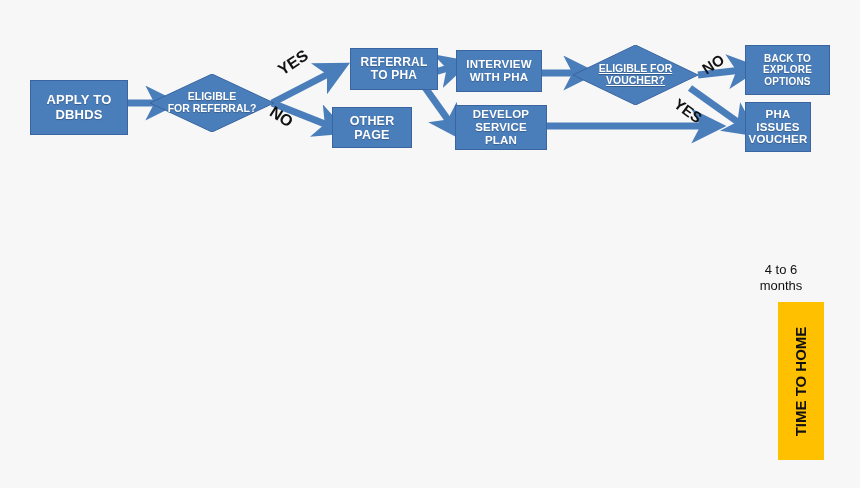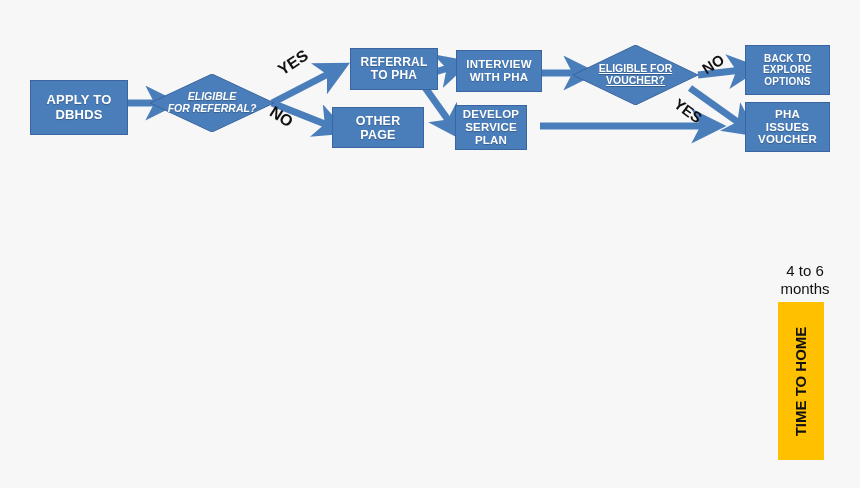--- a/index.html
+++ b/index.html
@@ -138,75 +138,75 @@
   </svg>
 
   <div class="node process" style="left:30px; top:80px; width:98px; height:55px; font-size:13px;">
     <span>APPLY TO<br>DBHDS</span>
   </div>
 
   <div class="diamond-wrap" style="left:150px; top:74px; width:124px; height:58px;">
     <svg class="diamond-shape" viewBox="0 0 124 58" preserveAspectRatio="none">
       <polygon points="62,0 124,29 62,58 0,29" fill="#4a7ebb" stroke="#3a65a0" stroke-width="1"></polygon>
     </svg>
-    <div class="diamond-label" style="font-size:10.5px;font-style:italic;">
+    <div class="diamond-label" style="font-size:10.5px;">
       <span>ELIGIBLE<br>FOR REFERRAL?</span>
     </div>
   </div>
 
   <div class="node process" style="left:336px; top:48px; width:88px; height:42px; font-size:12px;margin-left:14px;">
     <span>REFERRAL<br>TO PHA</span>
   </div>
 
-  <div class="node process" style="left:332px; top:107px; width:92px; height:41px; font-size:12.5px;">
+  <div class="node process" style="left:332px; top:107px; width:80px; height:41px; font-size:12.5px;">
     <span>OTHER<br>PAGE</span>
   </div>
 
   <div class="node process" style="left:456px; top:50px; width:86px; height:42px; font-size:11.5px;">
     <span>INTERVIEW<br>WITH PHA</span>
   </div>
 
-  <div class="node process" style="left:455px; top:105px; width:72px; height:45px; font-size:11.5px;">
+  <div class="node process" style="left:455px; top:105px; width:92px; height:45px; font-size:11.5px;">
     <span>DEVELOP<br>SERVICE<br>PLAN</span>
   </div>
 
   <div class="diamond-wrap" style="left:573px; top:45px; width:125px; height:60px;">
     <svg class="diamond-shape" viewBox="0 0 125 60" preserveAspectRatio="none">
       <polygon points="62.5,0 125,30 62.5,60 0,30" fill="#4a7ebb" stroke="#3a65a0" stroke-width="1"></polygon>
     </svg>
     <div class="diamond-label" style="font-size:10.5px;text-decoration:underline;">
       <span>ELIGIBLE FOR<br>VOUCHER?</span>
     </div>
   </div>
 
   <div class="node process" style="left:745px; top:45px; width:85px; height:50px; font-size:10px;">
     <span>BACK TO<br>EXPLORE<br>OPTIONS</span>
   </div>
 
-  <div class="node process" style="left:745px; top:102px; width:85px; height:50px; font-size:11.5px;">
+  <div class="node process" style="left:745px; top:102px; width:66px; height:50px; font-size:11.5px;">
     <span>PHA<br>ISSUES<br>VOUCHER</span>
   </div>
 
   <div class="edge-label" style="left:275px; top:64px; font-size:16px; transform: rotate(-33deg); transform-origin: left top;">
     <span>YES</span>
   </div>
 
   <div class="edge-label" style="left:276px; top:103px; font-size:16px; transform: rotate(33deg); transform-origin: left top;">
     <span>NO</span>
   </div>
 
   <div class="edge-label" style="left:699px; top:63px; font-size:15px; transform: rotate(-33deg); transform-origin: left top;">
     <span>NO</span>
   </div>
 
   <div class="edge-label" style="left:681px; top:95px; font-size:15px; transform: rotate(36deg); transform-origin: left top;">
     <span>YES</span>
   </div>
 
-  <div class="timebar-caption" style="left:760px; top:262px; width:90px; font-size:15px;">
+  <div class="timebar-caption" style="left:736px; top:262px; width:90px; font-size:13px;">
     <div>4 to 6</div>
     <div>months</div>
   </div>
 
   <div class="timebar" style="left:778px; top:302px; width:46px; height:158px;">
     <span class="timebar-text" style="font-size:15px;">TIME TO HOME</span>
   </div>
 
 </div>
 

